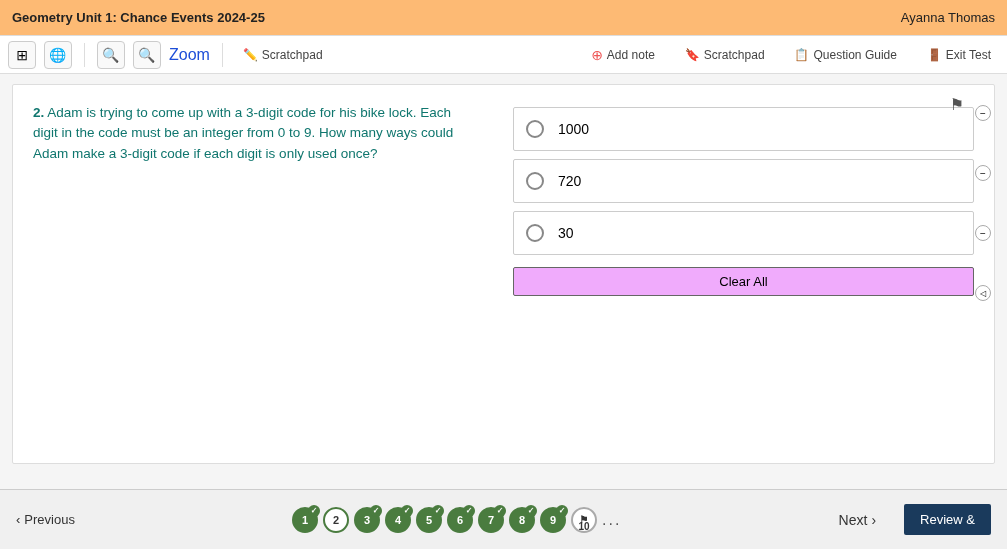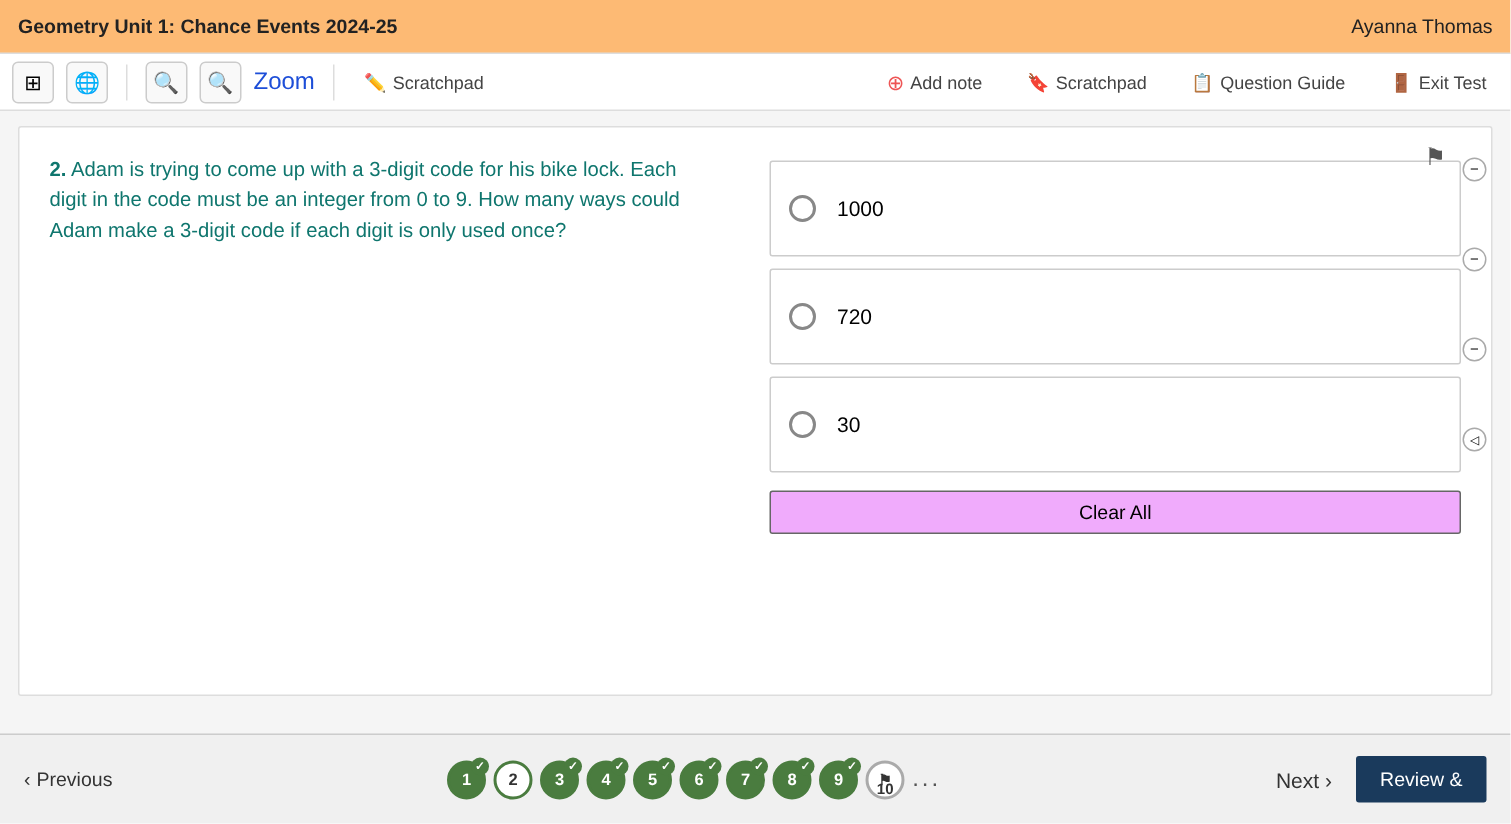--- a/index.html
+++ b/index.html
@@ -73,21 +73,21 @@
     .answer-choices {
       flex: 1;
       display: flex;
       flex-direction: column;
       gap: 0px;
       margin-top: 4px;
     }
     .choice-row {
       display: flex;
       align-items: center;
-      padding: 22px 12px;
+      padding: 12px 12px;
       border: 1px solid #ccc;
       margin-bottom: 8px;
       border-radius: 2px;
       background: #fff;
       cursor: pointer;
       font-size: 14px;
       gap: 14px;
       min-width: 220px;
     }
     .choice-radio {
@@ -174,21 +174,21 @@
     .q-bubble .checkmark {
       position: absolute;
       top: -4px;
       right: -4px;
       width: 12px; height: 12px;
       border-radius: 50%;
       background: #4a7c3f;
       display: flex; align-items: center; justify-content: center;
       font-size: 8px; color: #fff;
     }
-    .bottom-right { display: flex; align-items: center; gap: 16px; }
+    .bottom-right { display: flex; align-items: center; gap: 28px; }
     .next-btn {
       display: flex; align-items: center; gap: 4px;
       background: none; border: none; font-size: 14px; cursor: pointer; color: #333; font-weight: 500;
     }
     .review-btn {
       background: #1a3a5c;
       color: #fff;
       border: none;
       padding: 8px 16px;
       font-size: 13px;

